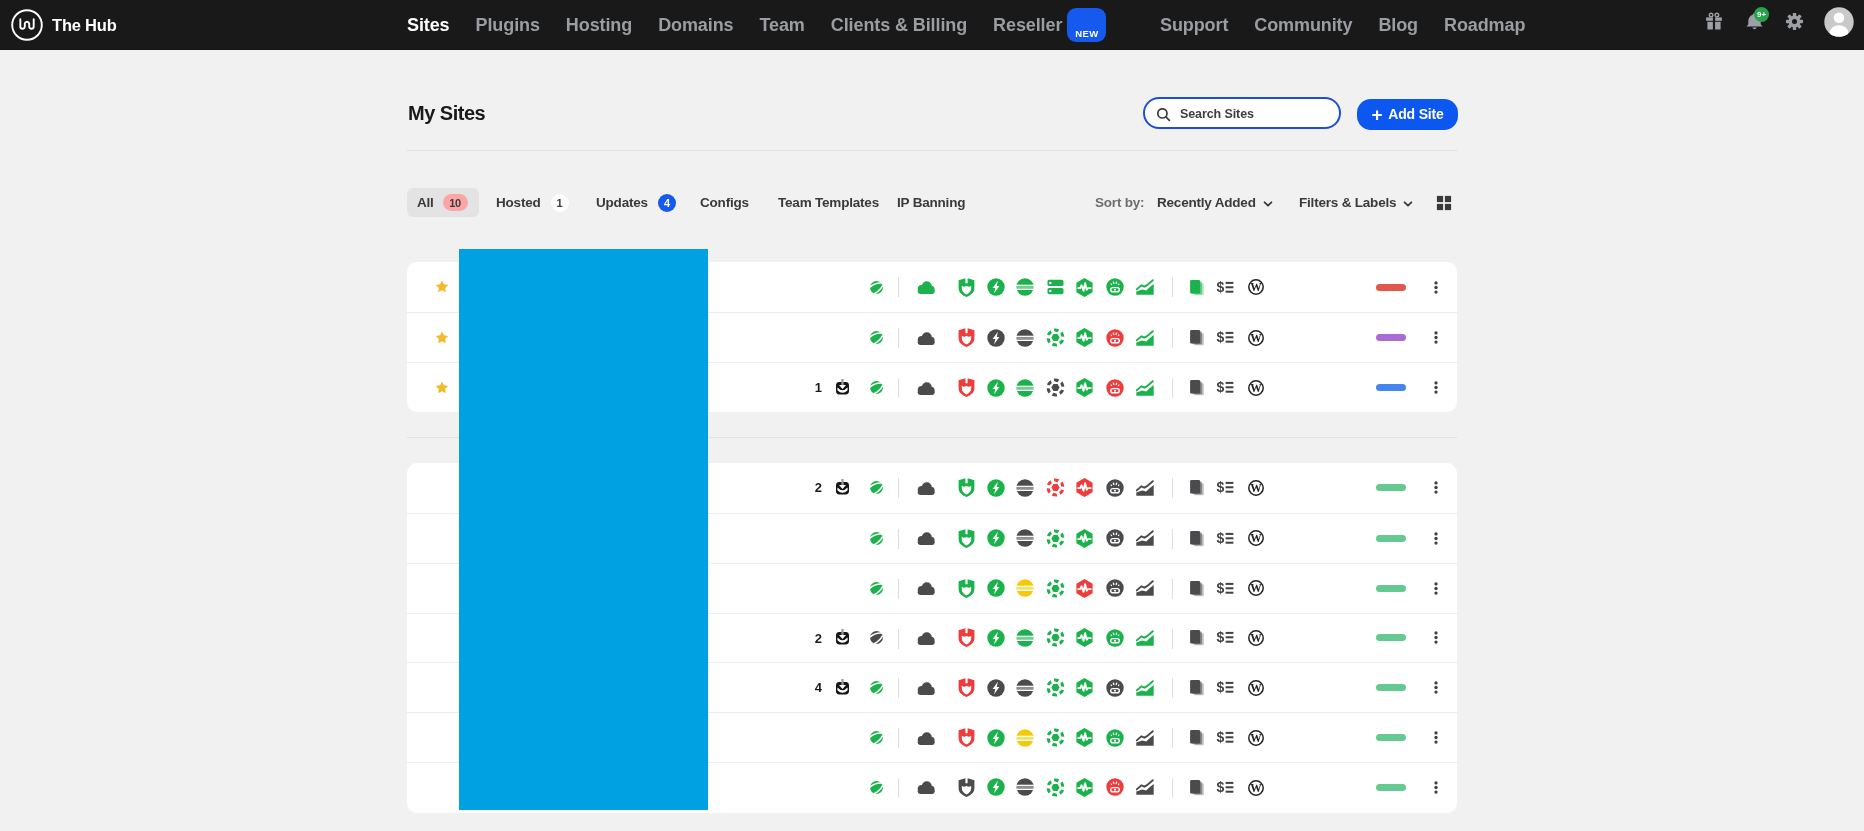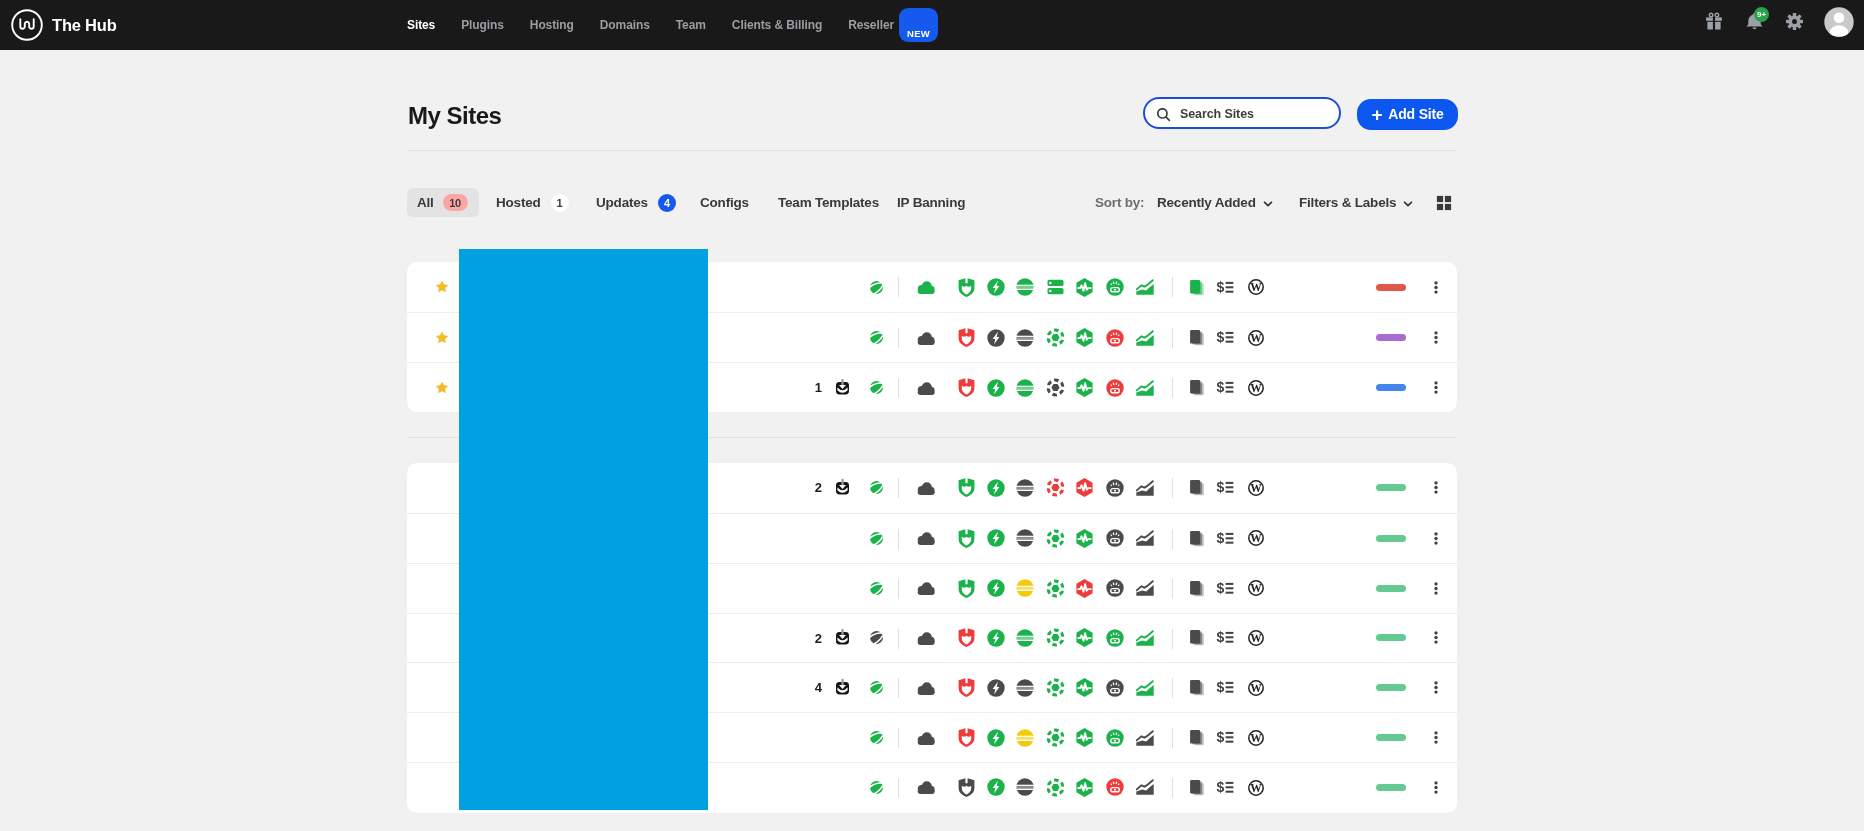--- a/index.html
+++ b/index.html
@@ -1,27 +1,27 @@
 <!DOCTYPE html>
 <html><head><meta charset="utf-8"><style>
 *{margin:0;padding:0;box-sizing:border-box;}
 html,body{width:1864px;height:831px;overflow:hidden;background:#f1f1f1;
 font-family:"Liberation Sans",sans-serif;}
 .hdr{position:absolute;left:0;top:0;width:1864px;height:50px;background:#191919;}
 .hdr .brand{position:absolute;left:52px;top:0;height:50px;line-height:50px;color:#fff;
 font-size:16.5px;font-weight:bold;letter-spacing:-0.2px;}
 .nav{position:absolute;left:407px;top:0;height:50px;display:flex;align-items:center;gap:26px;}
 .nav2{position:absolute;left:1160px;top:0;height:50px;display:flex;align-items:center;gap:26px;}
-.nv{color:#9a9da1;font-size:12px;font-weight:bold;letter-spacing:-0.1px;}
+.nv{color:#9a9da1;font-size:18px;font-weight:bold;letter-spacing:-0.1px;}
 .nv.on{color:#fff;}
 .newb{background:#1659ee;color:#fff;font-size:9.5px;font-weight:bold;border-radius:9px;
 padding:20px 8px 3px;margin-left:-21px;letter-spacing:0.3px;}
 .badge9{position:absolute;left:1754px;top:7px;width:15px;height:15px;border-radius:50%;
 background:#27a44b;color:#fff;font-size:8px;font-weight:bold;text-align:center;line-height:15px;}
-.h1{position:absolute;left:408px;top:102px;font-size:24px;font-weight:bold;color:#19191b;letter-spacing:-0.5px;}
+.h1{position:absolute;left:408px;top:102px;font-size:20px;font-weight:bold;color:#19191b;letter-spacing:-0.5px;}
 .search{position:absolute;left:1143px;top:97px;width:198px;height:32px;background:#fff;
 border:2px solid #1d4ed8;border-radius:16px;}
 .search .ph{position:absolute;left:35px;top:0;line-height:31px;font-size:12.5px;font-weight:bold;
 color:#3e3e40;letter-spacing:-0.1px;}
 .addsite{position:absolute;left:1357px;top:99px;width:101px;height:31px;background:#0b57f0;
 border-radius:14px;color:#fff;font-size:14px;font-weight:bold;text-align:center;line-height:31px;
 letter-spacing:-0.2px;}
 .addsite .pl{font-size:19px;font-weight:bold;vertical-align:-2px;margin-right:6px;}
 .hdiv{position:absolute;left:407px;top:150px;width:1050px;height:1px;background:#e0e0e0;}
 .tabs{position:absolute;left:407px;top:188px;height:29px;width:1050px;padding-left:9px;}
@@ -58,20 +58,26 @@
   <span class="brand">The Hub</span>
   <div class="nav">
       <span class="nv on">Sites</span>
       <span class="nv">Plugins</span>
       <span class="nv">Hosting</span>
       <span class="nv">Domains</span>
       <span class="nv">Team</span>
       <span class="nv">Clients &amp; Billing</span>
       <span class="nv">Reseller</span>
       <span class="newb">NEW</span>
+    </div>
+  <div class="nav2">
+      <span class="nv">Support</span>
+      <span class="nv">Community</span>
+      <span class="nv">Blog</span>
+      <span class="nv">Roadmap</span>
     </div>
   <svg width="16" height="18" viewBox="-8.0 -9.0 16 18" style="position:absolute;left:1706.0px;top:12.0px;">
       <g fill="#9aa0a6">
         <rect x="-7.9" y="-3.6" width="6.8" height="3.4"></rect>
         <rect x="1.1" y="-3.6" width="6.8" height="3.4"></rect>
         <rect x="-6.6" y="0.8" width="5.5" height="7.7"></rect>
         <rect x="1.1" y="0.8" width="5.5" height="7.7"></rect>
       </g>
       <g stroke="#9aa0a6" stroke-width="1.4" fill="none">
         <circle cx="-2.9" cy="-6" r="1.8"></circle>

